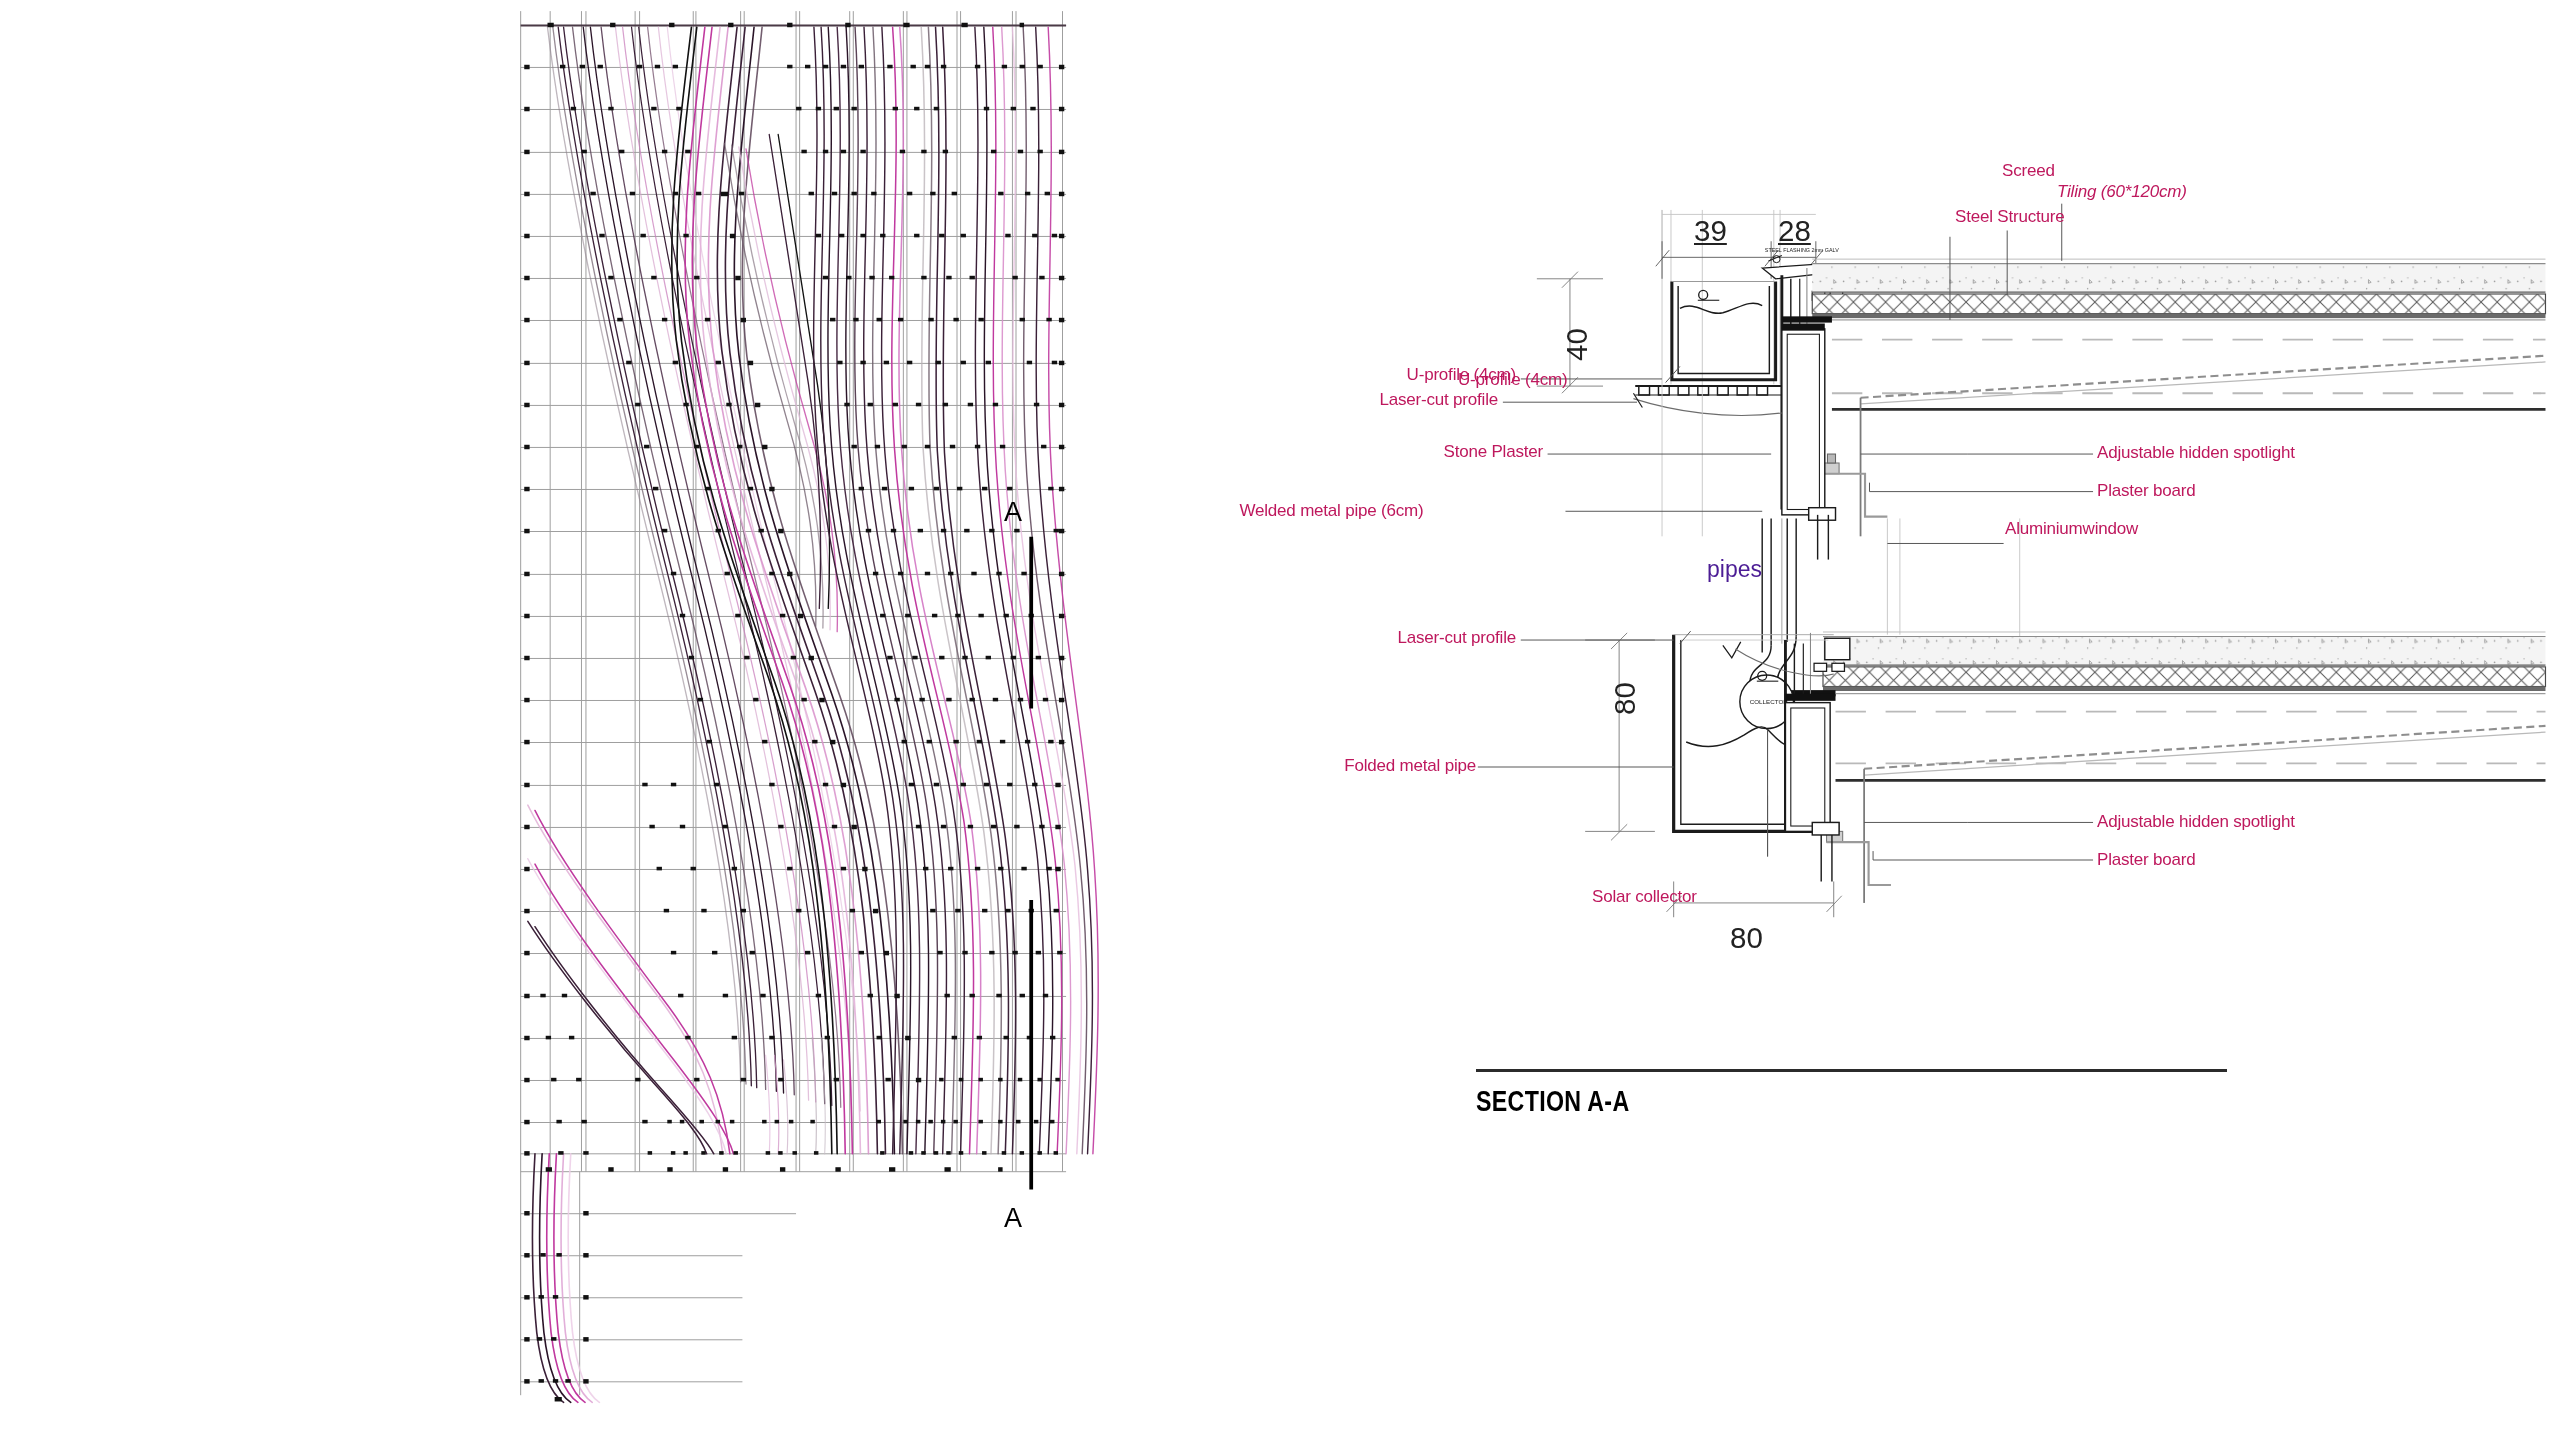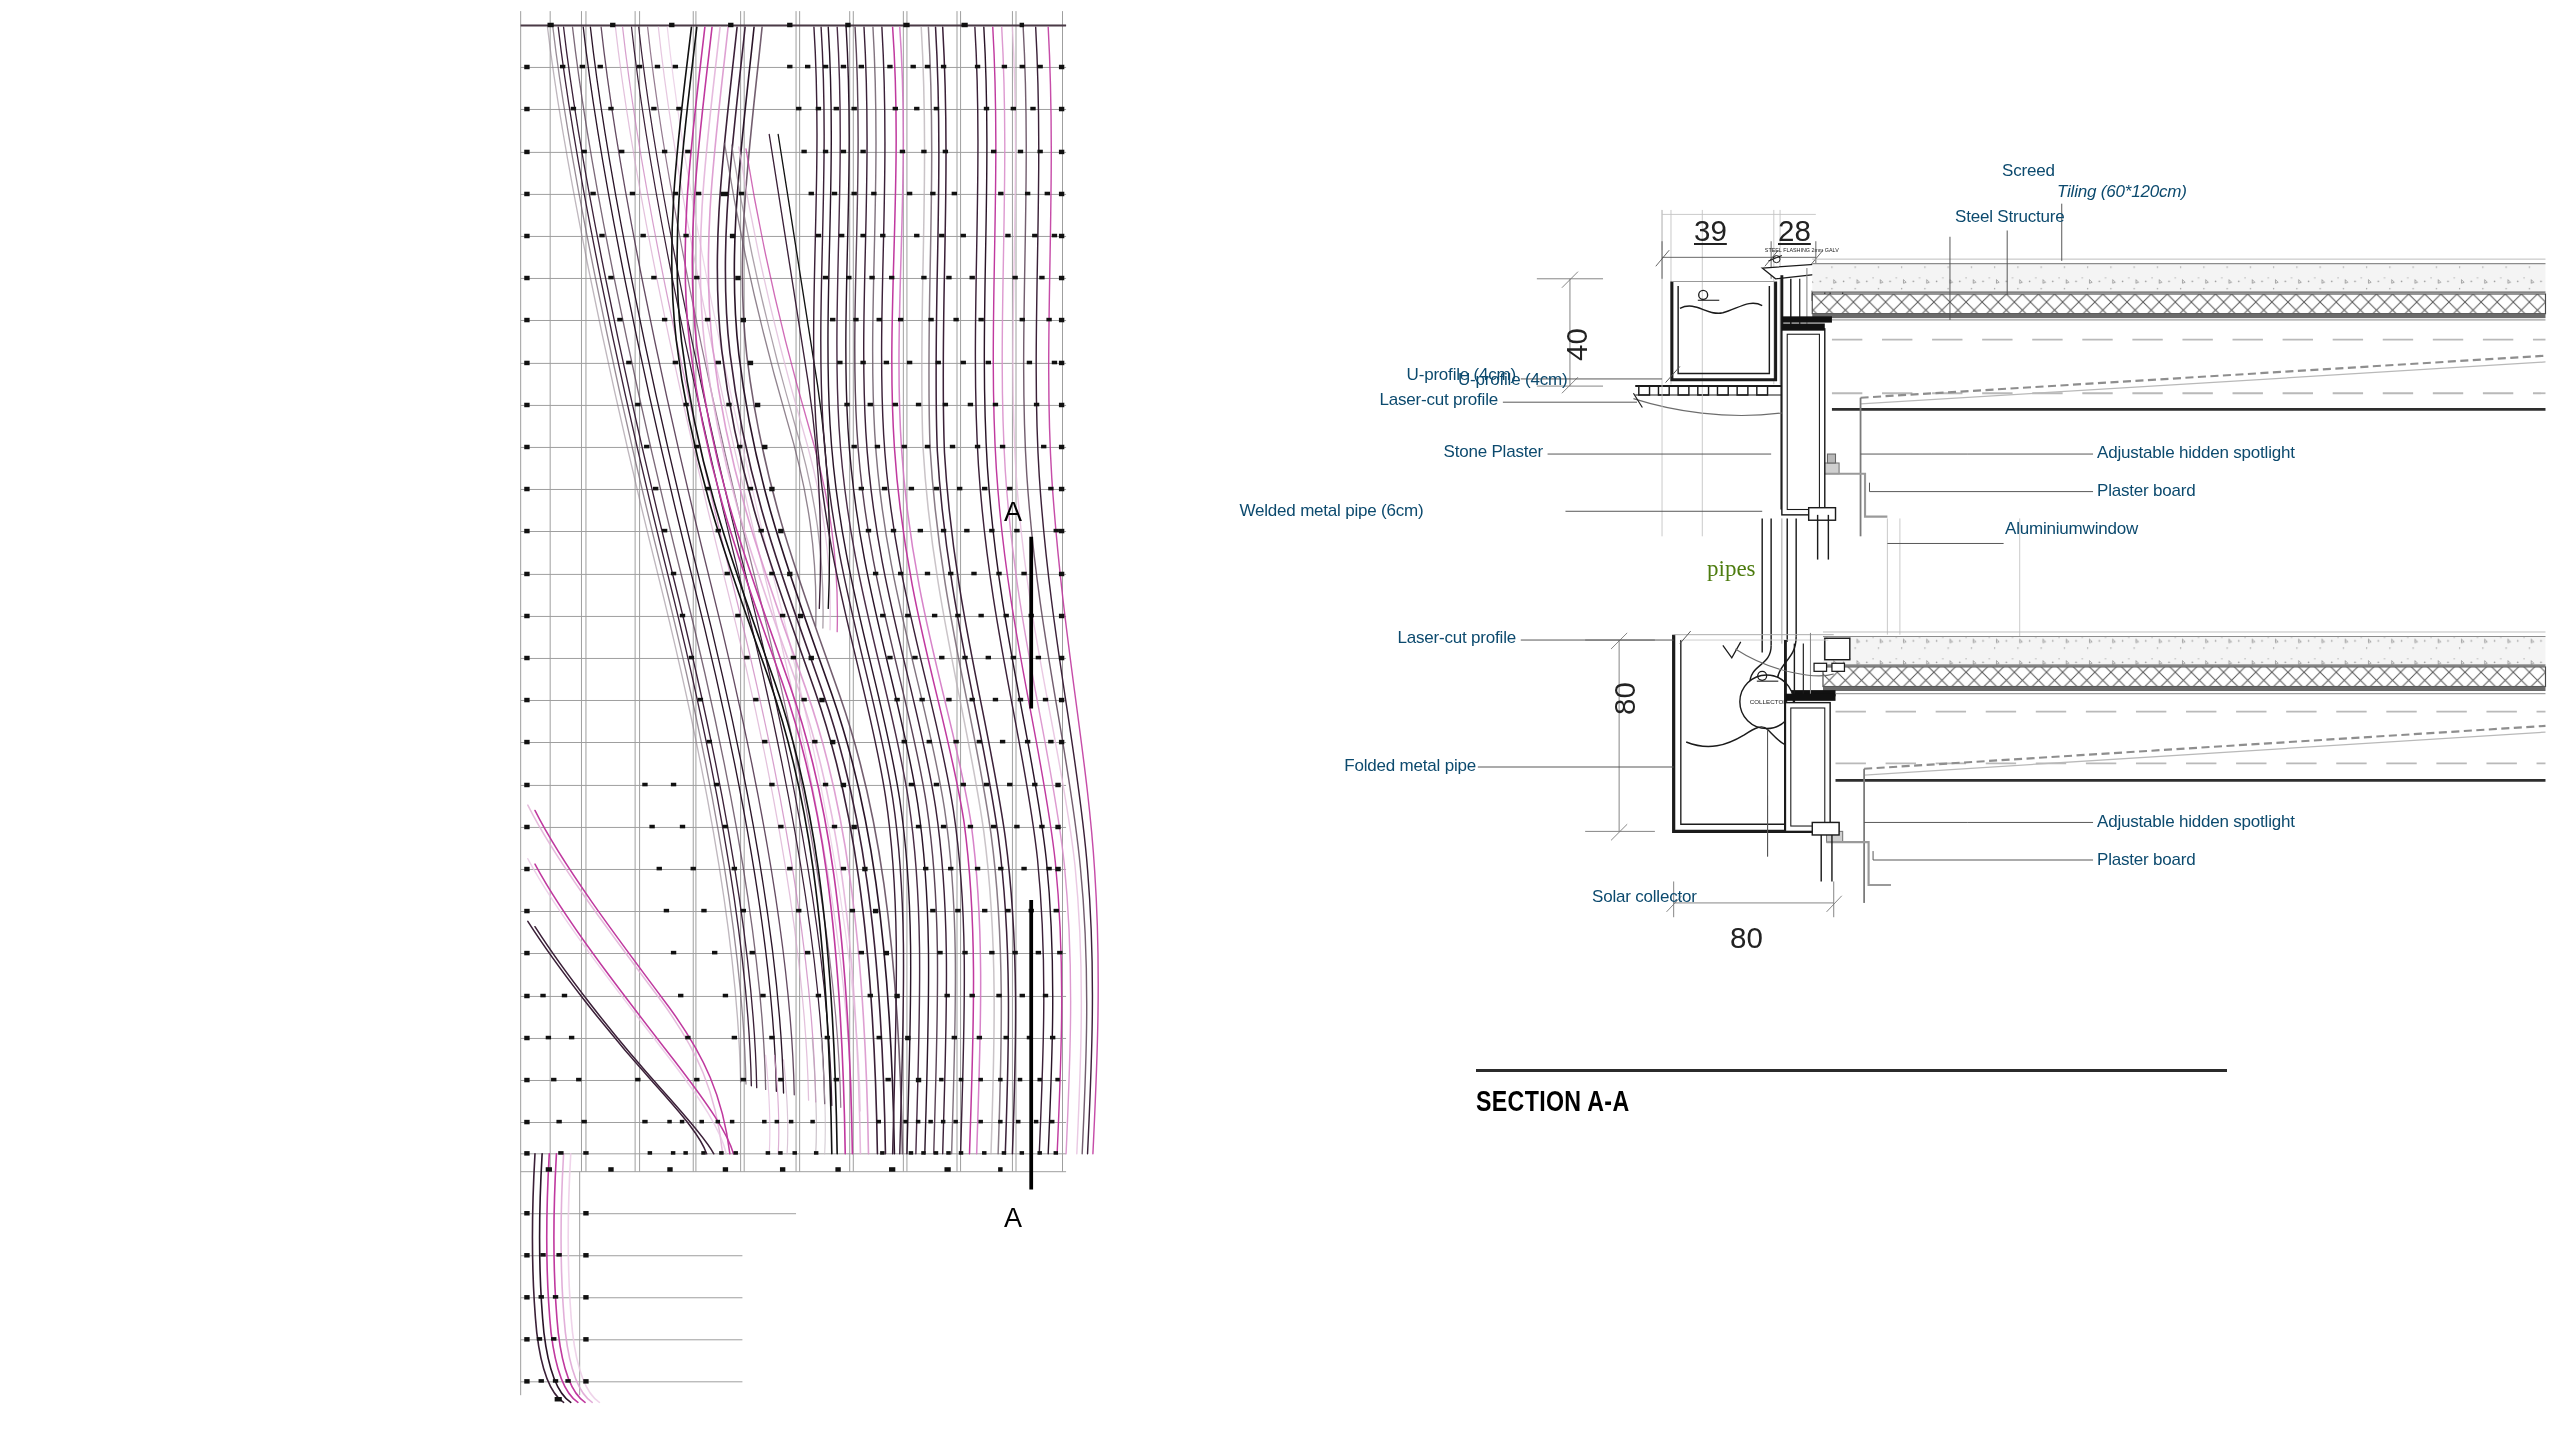--- a/index.html
+++ b/index.html
@@ -4,26 +4,26 @@
 <style>
   html,body{margin:0;padding:0;background:#ffffff;}
   body{width:2576px;height:1443px;position:relative;overflow:hidden;
        font-family:"Liberation Sans",sans-serif;color:#000;}
   .stage{position:absolute;left:0;top:0;width:2576px;height:1443px;}
   svg{display:block;}
   .abs{position:absolute;}
   #plan-wrap{left:501px;top:0px;width:608px;height:1443px;}
   #section-wrap{left:1467px;top:125px;width:1109px;height:1073px;}
   .lbl{position:absolute;font-family:"Liberation Sans",sans-serif;
-       font-size:17px;color:#0c4a6e;white-space:nowrap;letter-spacing:-0.2px;}
+       font-size:17px;color:#be185d;white-space:nowrap;letter-spacing:-0.2px;}
   .dim-num{position:absolute;font-family:"Liberation Sans",sans-serif;
        font-size:29.5px;color:#222;font-weight:300;}
   .dim-rot{transform:rotate(-90deg);transform-origin:left top;}
-  .serif-lbl{position:absolute;font-family:Liberation Serif, serif;
-       font-size:23px;color:#4d7c0f;}
+  .serif-lbl{position:absolute;font-family:Liberation Sans, sans-serif;
+       font-size:23px;color:#4c1d95;}
   .sec-title{position:absolute;left:1476px;top:1085px;
        font-family:"Liberation Sans",sans-serif;
        font-size:29px;font-weight:bold;letter-spacing:0.4px;
        transform:scaleX(0.80);transform-origin:left top;}
   .sec-rule{position:absolute;left:1476px;top:1069px;width:751px;height:2.7px;background:#2b2b2b;}
   .mark-A{position:absolute;font-family:"Liberation Sans",sans-serif;
        font-size:27px;color:#000;}
 </style>
 </head>
 <body>

